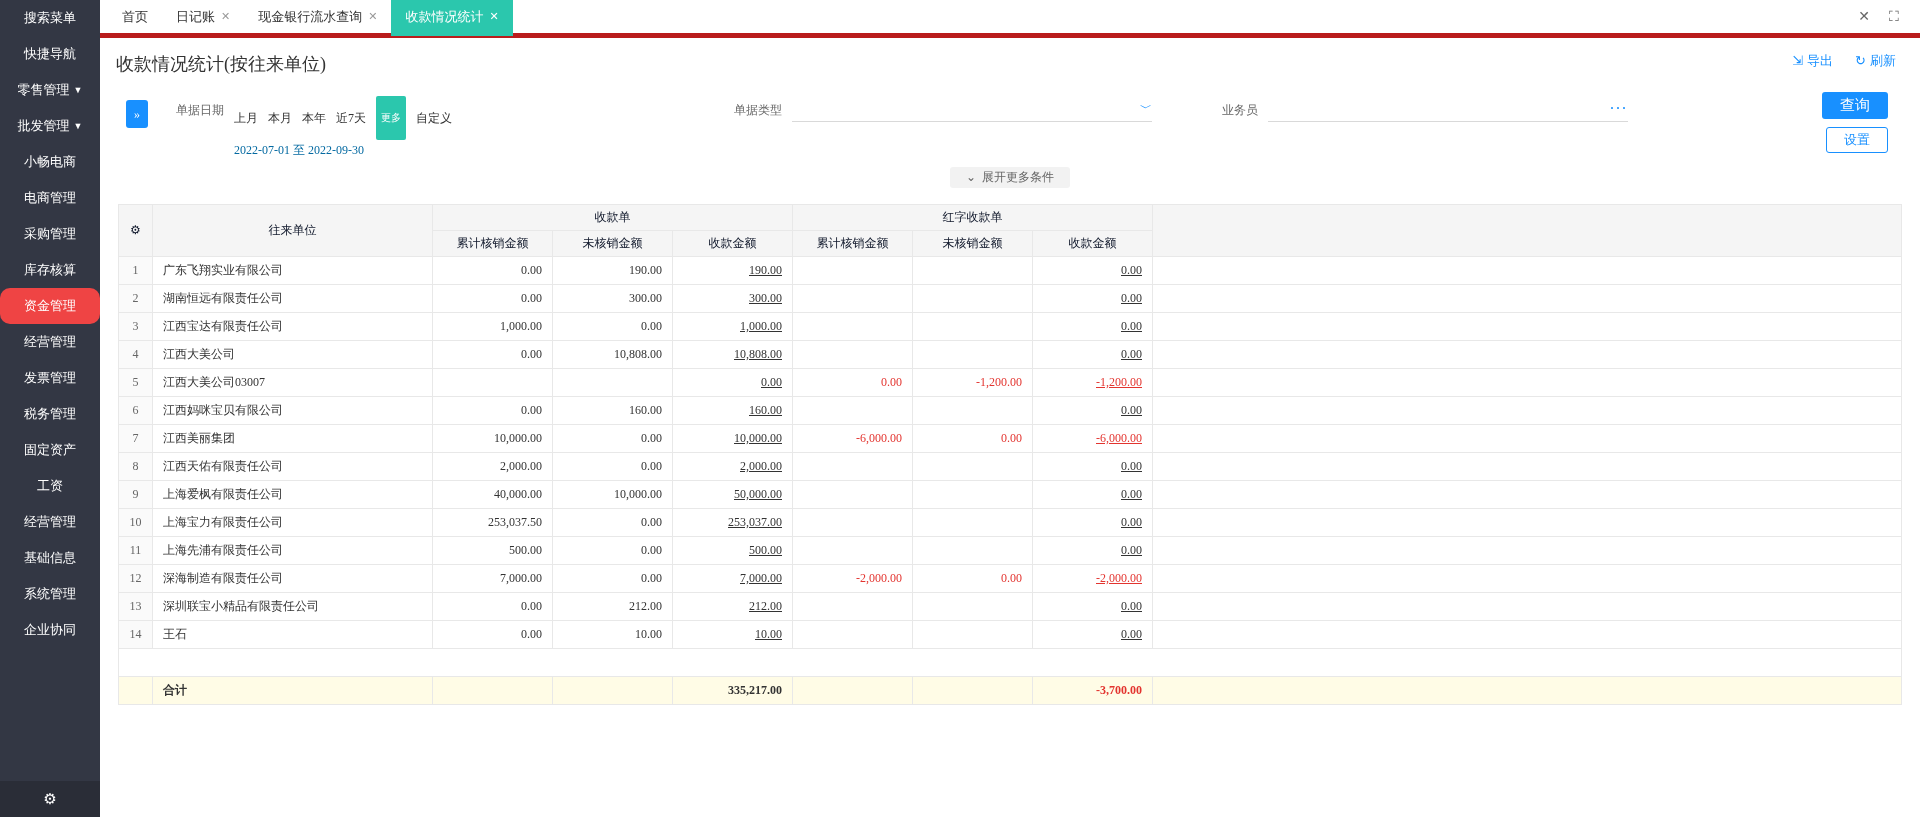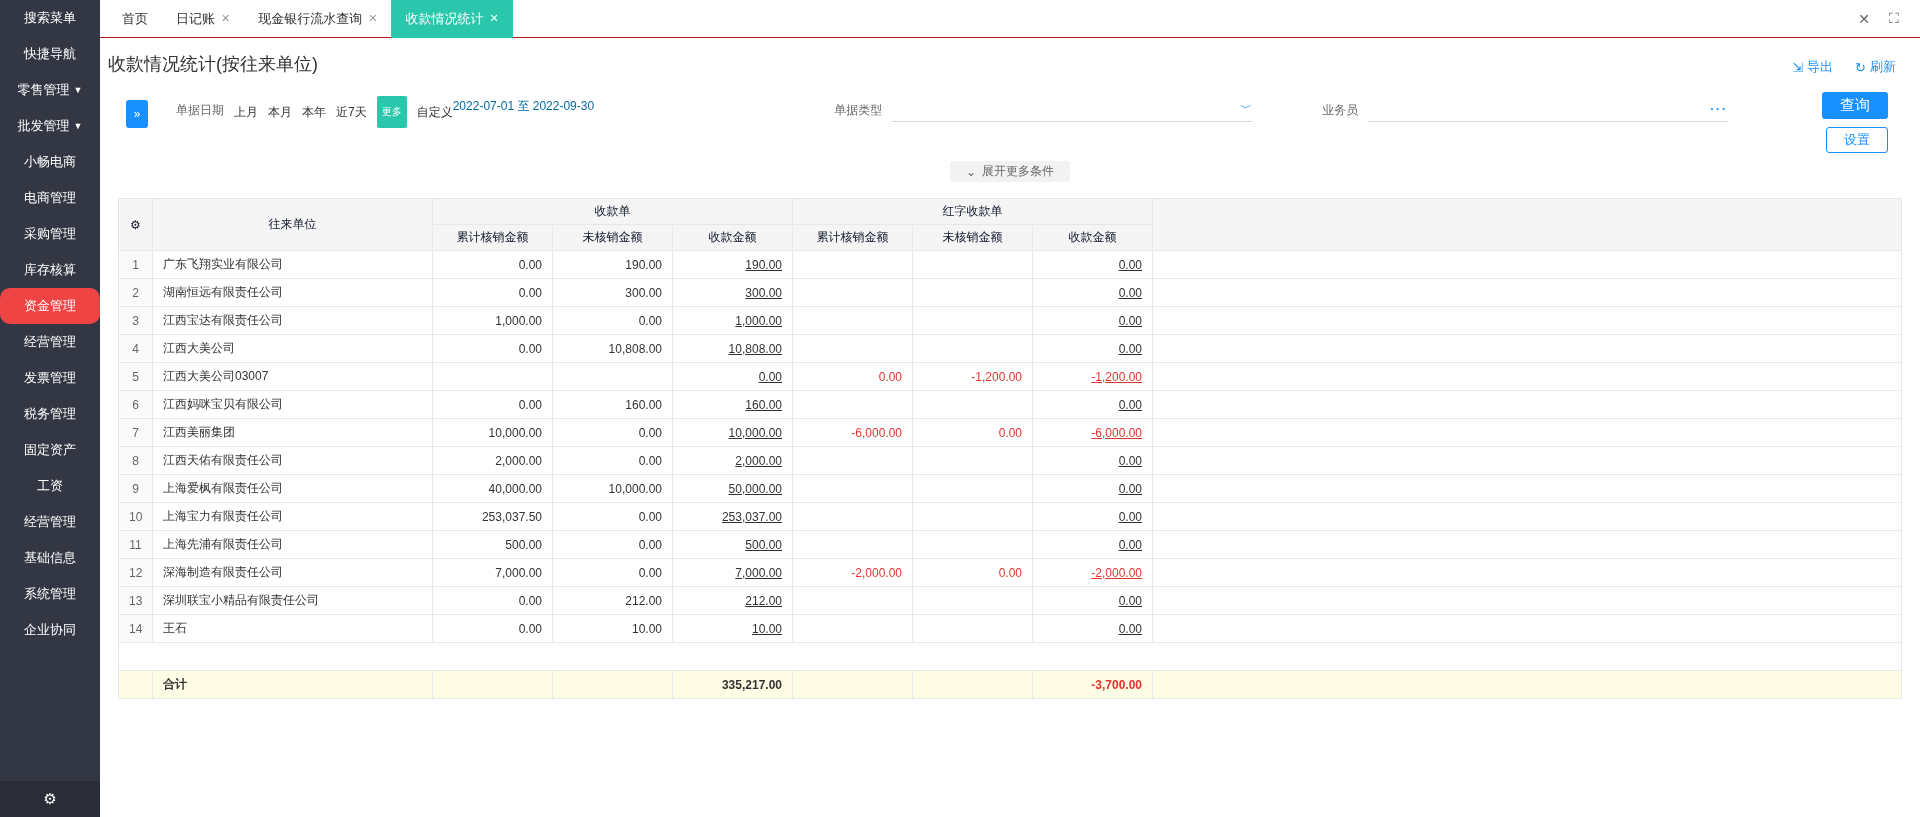--- a/index.html
+++ b/index.html
@@ -1,42 +1,42 @@
 <!DOCTYPE html>
 <html><head>
 <meta charset="utf-8">
 <style>
 * { box-sizing: border-box; margin: 0; padding: 0; }
 body { font-family: "Microsoft YaHei", Arial, sans-serif; font-size: 12px; color: #333; background: #fff; overflow: hidden; }
-.app { display: flex; height: 817px; width: 1920px; }
+.app { display: flex; height: 817px; width: 1920px; font-family: Liberation Serif, serif; }
 .sidebar { width: 100px; background: #333744; color: #fff; display: flex; flex-direction: column; flex-shrink: 0; }
 .sidebar-item { height: 36px; display: flex; align-items: center; justify-content: center; cursor: pointer; font-size: 13px; position: relative; }
 .sidebar-item.active { background: #ef4444; border-radius: 10px; }
 .sidebar-item .caret { font-size: 9px; margin-left: 4px; }
 .sidebar-footer { margin-top: auto; height: 36px; background: #2a2d37; display:flex; align-items:center; justify-content:center; cursor:pointer; }
 .main { flex: 1; display: flex; flex-direction: column; min-width: 0; }
-.tabs { height: 38px; border-bottom: 1px solid #b91c1c; display: flex; align-items: center; padding: 0 8px; position: relative; }
+.tabs { height: 38px; border-bottom: 5px solid #b91c1c; display: flex; align-items: center; padding: 0 8px; position: relative; }
 .tab { padding: 0 14px; height: 38px; display: flex; align-items: center; font-size: 13px; cursor: pointer; color: #333; }
 .tab .close { margin-left: 6px; font-size: 11px; color: #999; }
 .tab.active { background: #2bc7ad; color: #fff; }
 .tab.active .close { color: #fff; }
 .tabs-right { margin-left: auto; display:flex; align-items:center; gap:10px; padding-right:8px; }
 .icon-btn { width: 20px; height: 20px; display:flex; align-items:center; justify-content:center; cursor:pointer; color:#666; font-size:14px; }
-.page-head { display: flex; align-items: flex-end; padding: 14px 24px 10px 8px; }
+.page-head { display: flex; align-items: flex-start; padding: 14px 24px 10px 8px; margin-left: 8px; }
 .page-title { font-size: 18px; font-weight: 500; }
 .page-head-actions { margin-left: auto; display:flex; gap:22px; }
 .txt-btn { color:#1890ff; cursor:pointer; display:flex; align-items:center; gap:4px; font-size:13px; }
 .filter-bar { margin: 0 18px 8px 18px; background:#fff; }
 .filter-row { display:flex; align-items:flex-start; padding: 10px 14px 4px 8px; position:relative; }
 .collapse-handle { width:22px; height:28px; background:#1890ff; color:#fff; border-radius:3px; display:flex; align-items:center; justify-content:center; cursor:pointer; margin-right:28px; font-size:12px; margin-top:4px;}
 .f-label { color:#666; font-size:12px; margin-right:10px; line-height:20px; margin-top:4px;}
-.f-group { display:flex; flex-direction:row; margin-right:100px; min-width:260px;}
+.f-group { display:flex; flex-direction:column; margin-right:100px; min-width:260px;}
 .date-presets { display:flex; align-items:center; gap:10px; line-height:20px; }
 .date-preset { cursor:pointer; color:#333; }
-.badge { background:#2bc7ad; color:#fff; font-size:10px; padding:6px 5px; border-radius:2px; cursor:pointer;}
+.badge { background:#2bc7ad; color:#fff; font-size:10px; padding:12px 5px; border-radius:2px; cursor:pointer;}
 .date-range { color:#0369a1; font-size:12px; margin-top:2px;}
 .select-box { width:360px; height:26px; border-bottom:1px solid #d9d9d9; display:flex; align-items:center; justify-content:flex-end; cursor:pointer; }
 .select-box .chev { color:#1890ff; font-size:12px; }
 .dots-input { width:360px; height:26px; border-bottom:1px solid #d9d9d9; display:flex; align-items:center; justify-content:flex-end; cursor:pointer; color:#1890ff; letter-spacing:2px; font-weight:bold;}
 .filter-actions { margin-left:auto; display:flex; flex-direction:column; gap:8px; align-items:flex-end; margin-top:-4px;}
 .btn-primary { background:#1890ff; color:#fff; padding:4px 18px; border-radius:3px; cursor:pointer; font-size:15px;}
 .btn-ghost { border:1px solid #1890ff; color:#1890ff; padding:3px 17px; border-radius:3px; cursor:pointer; font-size:13px; background:#fff;}
 .expand-row { text-align:center; padding:4px 0 8px 0; }
 .expand-btn { display:inline-flex; align-items:center; gap:6px; background:#f2f2f2; border-radius:3px; padding:2px 16px; cursor:pointer; color:#666; font-size:12px;}
 .grid-wrap { margin: 0 18px 0 18px; }

